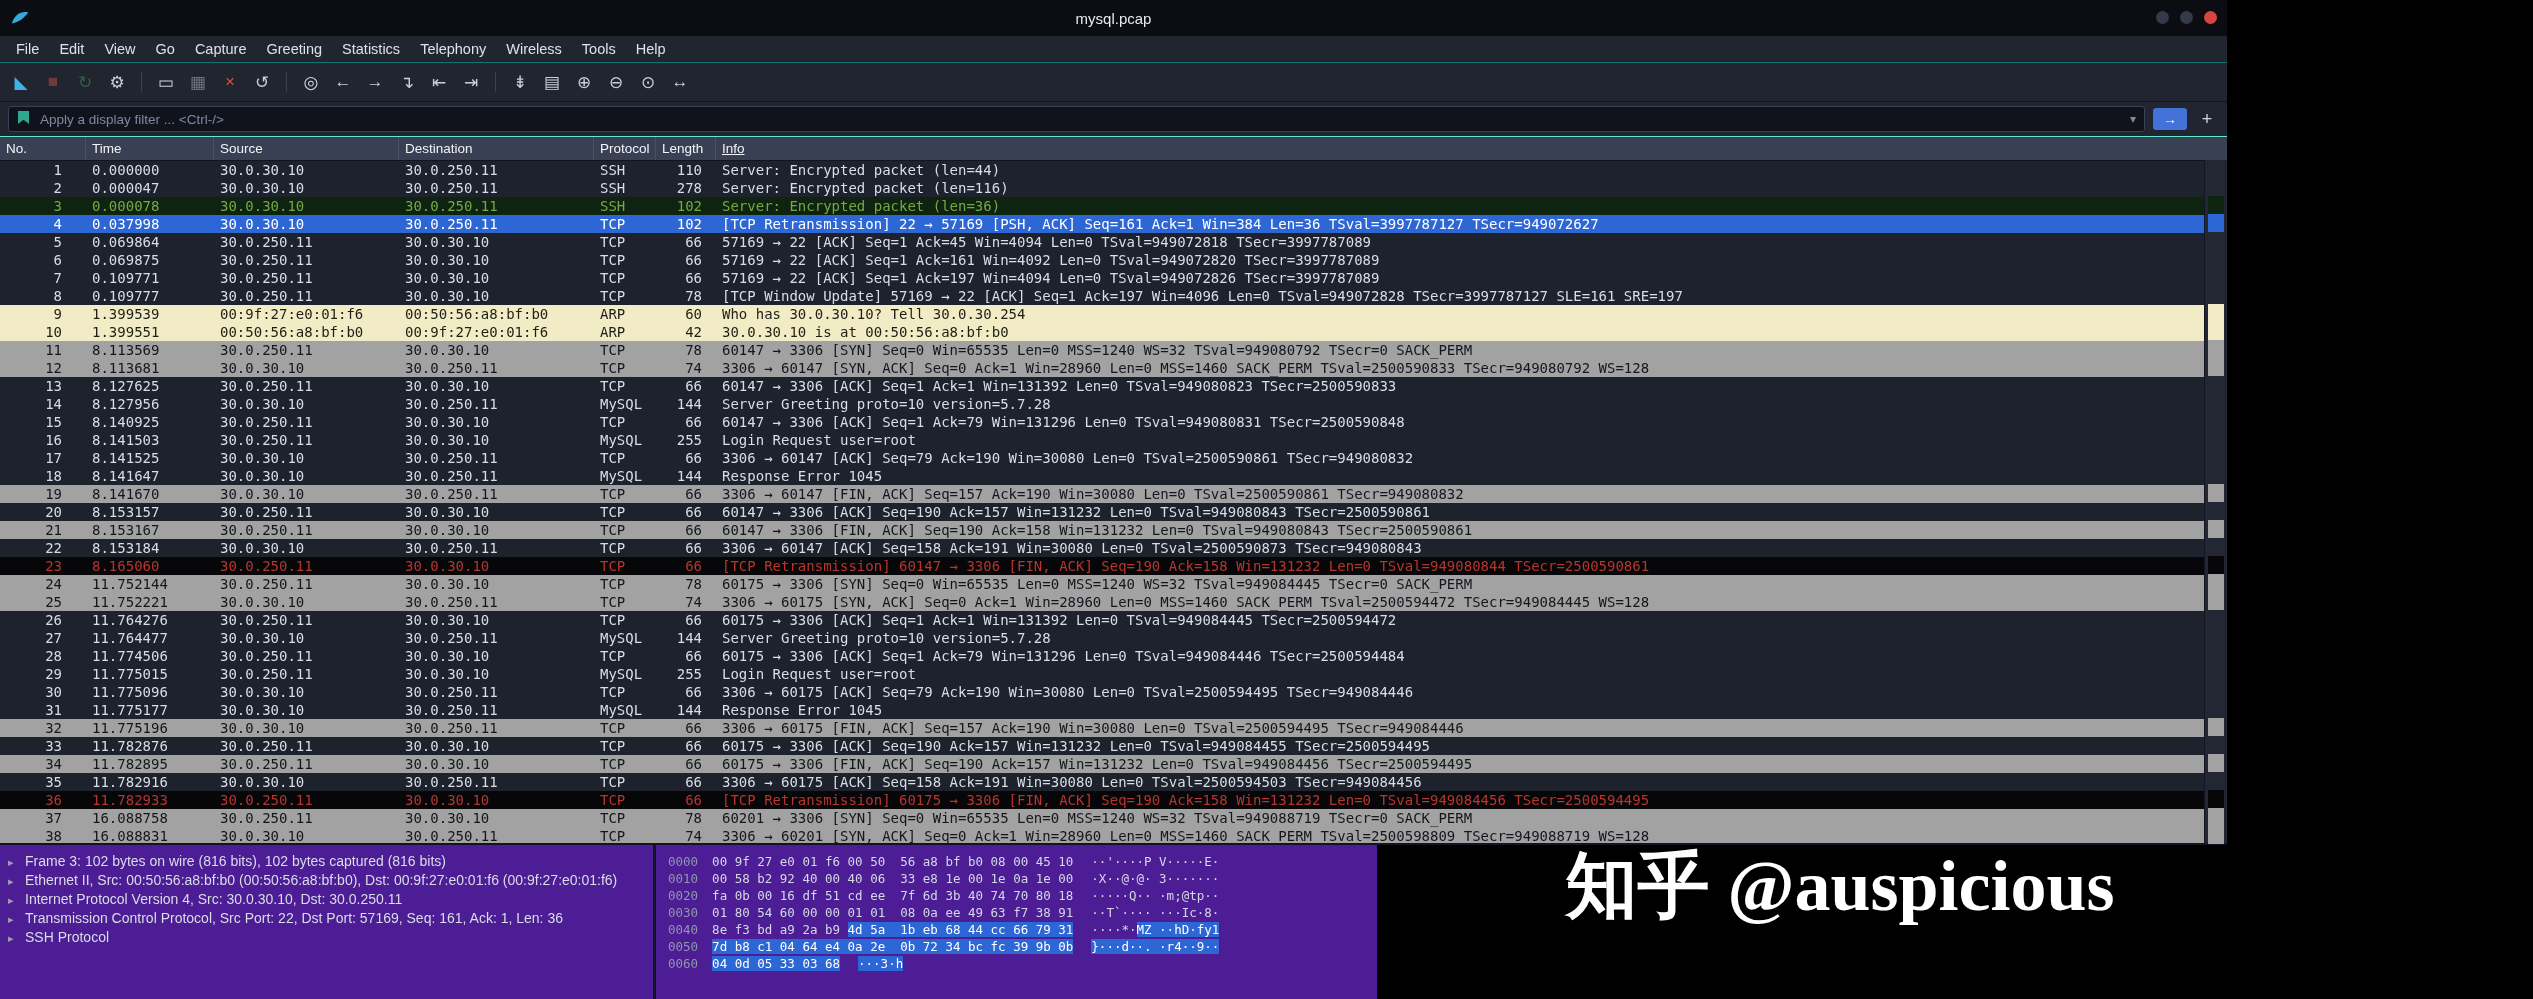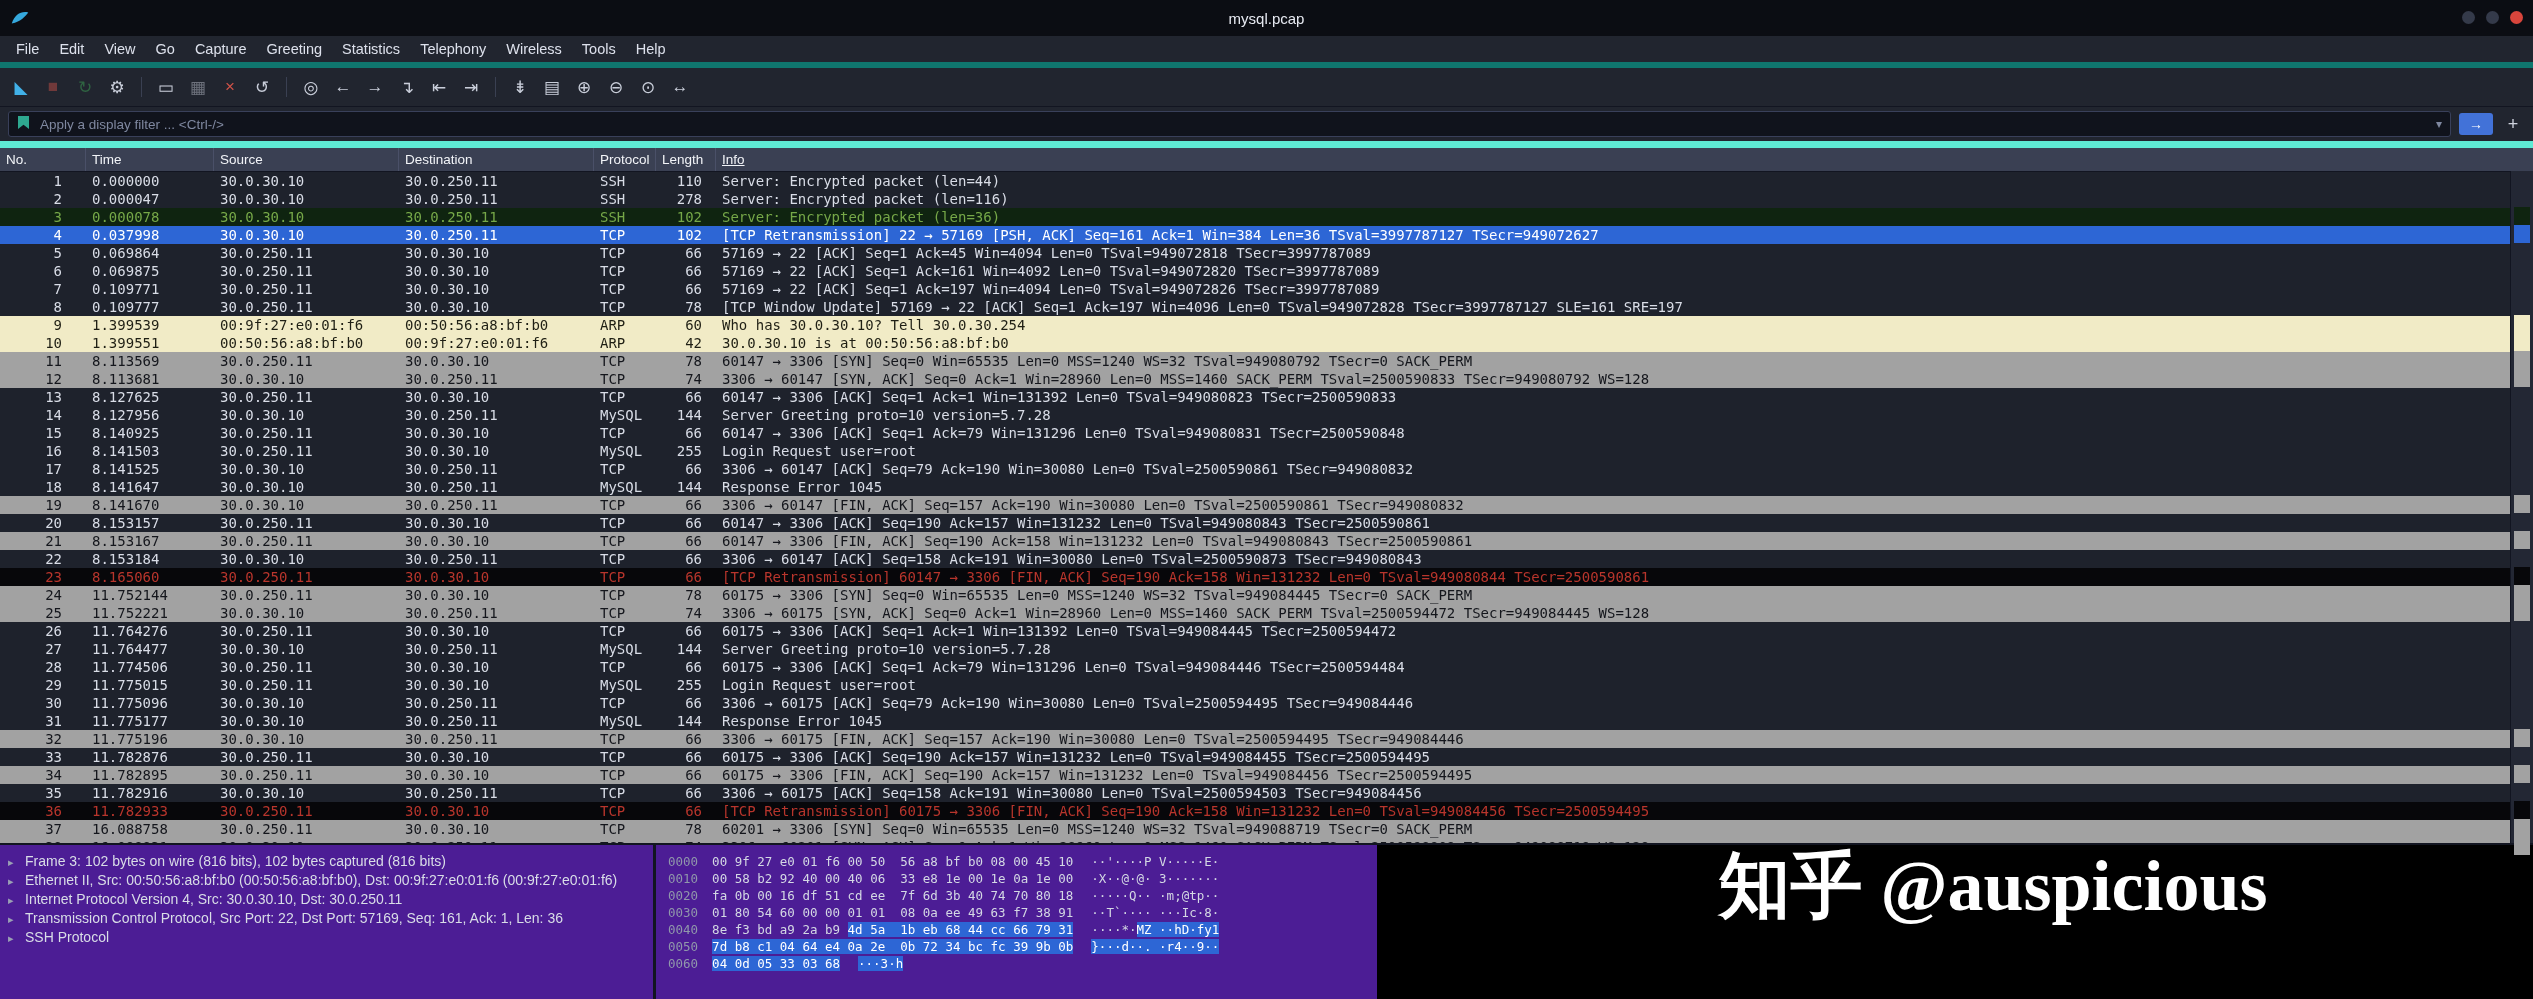--- a/index.html
+++ b/index.html
@@ -1,41 +1,41 @@
 <!DOCTYPE html>
 <html><head>
 <meta charset="utf-8">
 <style>
   html,body{margin:0;padding:0;background:#000;}
   body{width:2533px;height:999px;overflow:hidden;font-family:"Liberation Sans",sans-serif;}
-  .app{position:relative;width:2533px;height:999px;display:flex;flex-direction:column;background:#1e222c;}
+  .app{position:relative;width:2227px;height:999px;display:flex;flex-direction:column;background:#1e222c;}
 
   
   .titlebar{flex:0 0 36px;background:#0b0d13;display:flex;align-items:center;position:relative;}
   .app-icon{position:absolute;left:9px;top:7px;width:22px;height:22px;}
   .title{flex:1;text-align:center;color:#e7eaf2;font-size:15px;}
   .win-controls{position:absolute;right:10px;top:11px;display:flex;gap:11px;}
   .win-dot{width:13px;height:13px;border-radius:50%;background:#343a4a;}
   .win-dot.close{background:#d8453c;}
 
   
-  .menubar{flex:0 0 26px;background:#21252f;display:flex;align-items:center;padding-left:6px;border-bottom:6px solid #0f766e;}
+  .menubar{flex:0 0 26px;background:#21252f;display:flex;align-items:center;padding-left:6px;border-bottom:1px solid #0f766e;}
   .menu-item{color:#dde1ec;font-size:14.5px;padding:0 10px;line-height:25px;cursor:default;}
 
   
   .toolbar{flex:0 0 38px;background:#21252f;display:flex;align-items:center;padding-left:6px;gap:2px;border-bottom:1px solid #121521;}
   .tb{width:30px;height:28px;display:flex;align-items:center;justify-content:center;color:#c9ceda;font-size:17px;border-radius:3px;}
   .tb.sep{width:1px;height:20px;background:#3a4052;margin:0 7px;border-radius:0;}
   .tb.blue{color:#41b1e8;}
   .tb.red{color:#d05248;}
   .tb.green{color:#3fae58;}
   .tb.dim{opacity:.45;}
 
   
-  .filterbar{flex:0 0 34px;background:#21252f;display:flex;align-items:center;padding:0 8px;gap:8px;border-bottom:7px solid #5eead4;}
+  .filterbar{flex:0 0 34px;background:#21252f;display:flex;align-items:center;padding:0 8px;gap:8px;border-bottom:1px solid #5eead4;}
   .filter-wrap{flex:1;height:24px;background:#10131c;border:1px solid #39405a;border-radius:3px;display:flex;align-items:center;padding:0 8px;gap:8px;}
   .filter-wrap input{flex:1;background:transparent;border:none;outline:none;color:#d9dde7;font-size:13.5px;font-family:"Liberation Sans",sans-serif;}
   .filter-wrap input::placeholder{color:#7f88a0;}
   .chev{color:#7f88a0;font-size:12px;}
   .apply-btn{width:34px;height:22px;background:#4272d8;border-radius:3px;color:#fff;display:flex;align-items:center;justify-content:center;font-size:14px;}
   .add-btn{width:24px;height:22px;color:#cfd3dd;font-size:18px;display:flex;align-items:center;justify-content:center;}
 
   
   .packet-area{flex:1;min-height:0;position:relative;display:flex;flex-direction:column;background:#1e222c;}
   .pgrid{display:grid;grid-template-columns:86px 128px 185px 195px 62px 60px 1fr;}

